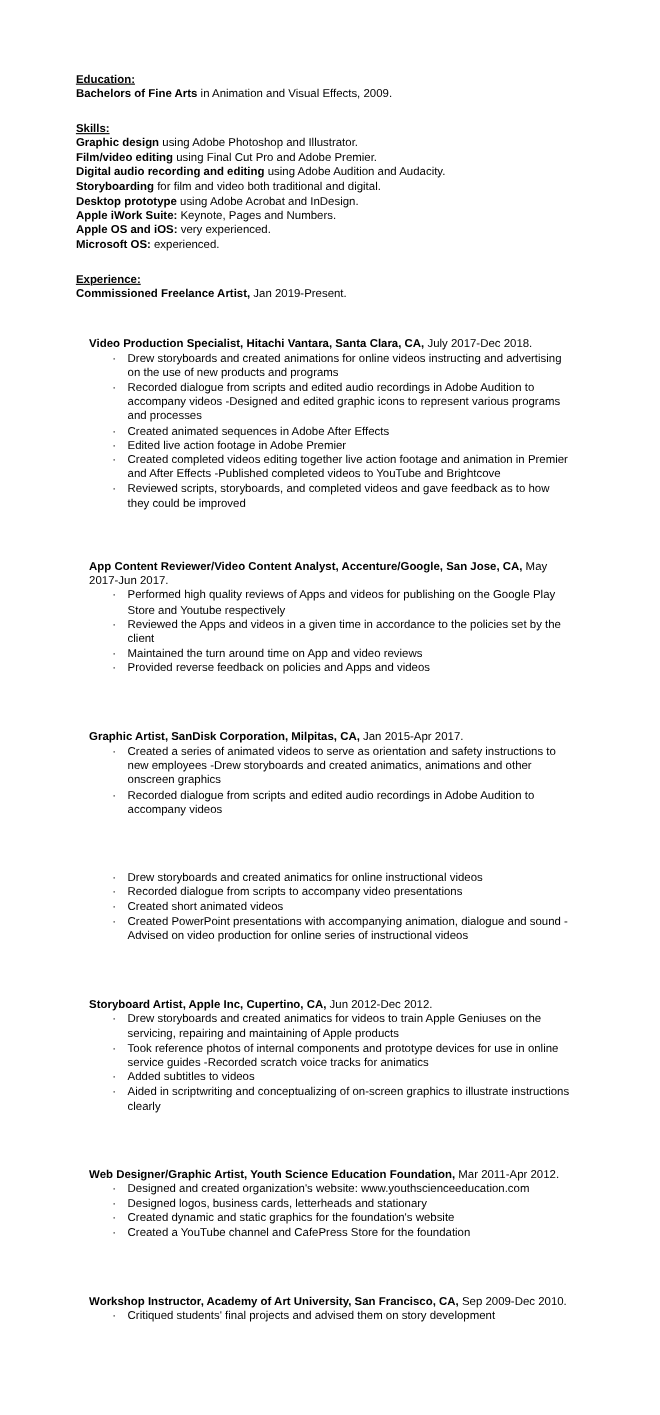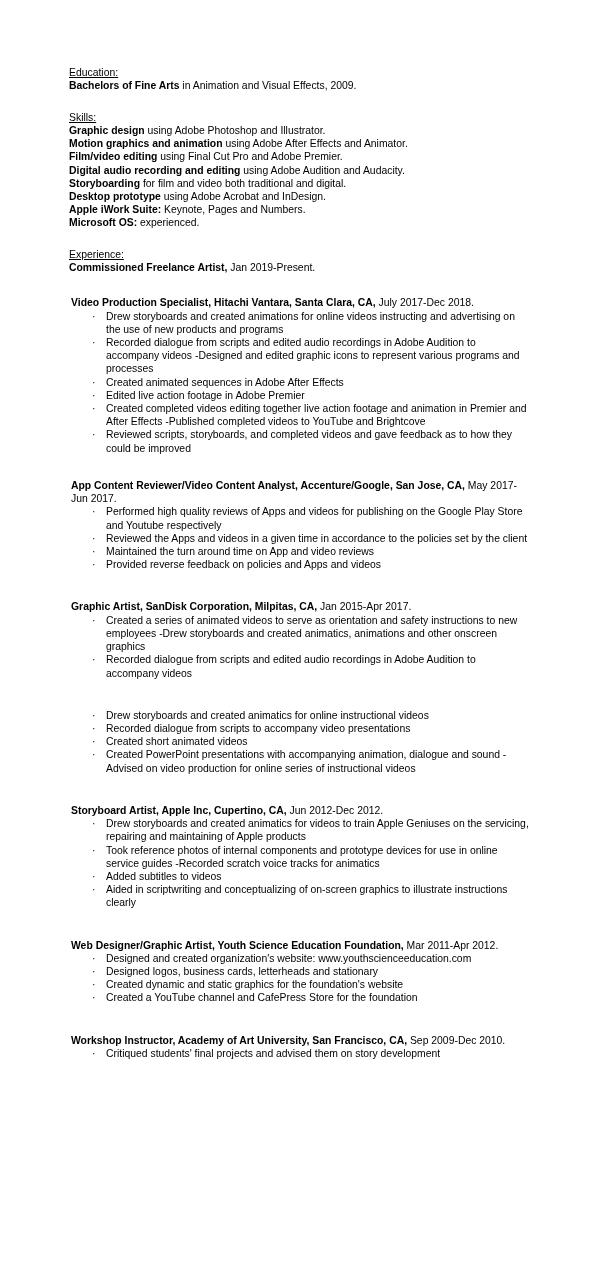--- a/index.html
+++ b/index.html
@@ -24,41 +24,41 @@
     overflow: hidden;
   }
   .doc {
     width: 464px;
     font-size: 10.4px;
     line-height: 13.2px;
   }
 
   
   .section-heading {
-    font-weight: normal;
+    font-weight: bold;
     text-decoration: underline;
     text-underline-offset: 1px;
     margin: 0;
     line-height: 13.4px;
   }
 
   
   .line {
     margin: 0;
     line-height: 13.2px;
   }
   .line .b { font-weight: bold; }
 
   
   .gap-section { height: 18px; }
   .gap-entry   { height: 20px; }
   .gap-entry-lg{ height: 25px; }
 
   
-  .entry { margin: 2px; }
+  .entry { margin: 12px; }
   .entry-title {
     margin: 0;
     line-height: 13.3px;
   }
   .entry-title .role { font-weight: bold; }
   .entry-title .dates { font-weight: normal; }
 
   
   .bullets {
     list-style: none;
@@ -92,26 +92,26 @@
       <p class="section-heading">Education:</p>
       <p class="line"><span class="b">Bachelors of Fine Arts</span><span> in Animation and Visual Effects, 2009.</span></p>
     </div>
 
     <div class="gap-section"></div>
 
     <div>
       <p class="section-heading">Skills:</p>
 
       <p class="line"><span class="b">Graphic design</span><span> using Adobe Photoshop and Illustrator.</span></p>
-      <p class="line"><span class="b">Motion graphics and animation</span><span> using Adobe After Effects and Animator.</span></p>
       <p class="line"><span class="b">Film/video editing</span><span> using Final Cut Pro and Adobe Premier.</span></p>
       <p class="line"><span class="b">Digital audio recording and editing</span><span> using Adobe Audition and Audacity.</span></p>
       <p class="line"><span class="b">Storyboarding</span><span> for film and video both traditional and digital.</span></p>
       <p class="line"><span class="b">Desktop prototype</span><span> using Adobe Acrobat and InDesign.</span></p>
       <p class="line"><span class="b">Apple iWork Suite:</span><span> Keynote, Pages and Numbers.</span></p>
+      <p class="line"><span class="b">Apple OS and iOS:</span><span> very experienced.</span></p>
       <p class="line"><span class="b">Microsoft OS:</span><span> experienced.</span></p>
     </div>
 
     <div class="gap-section"></div>
 
     <div>
       <p class="section-heading">Experience:</p>
       <p class="entry-title"><span class="role">Commissioned Freelance Artist,</span><span class="dates"> Jan 2019-Present.</span></p>
 
       <div class="gap-entry"></div>

